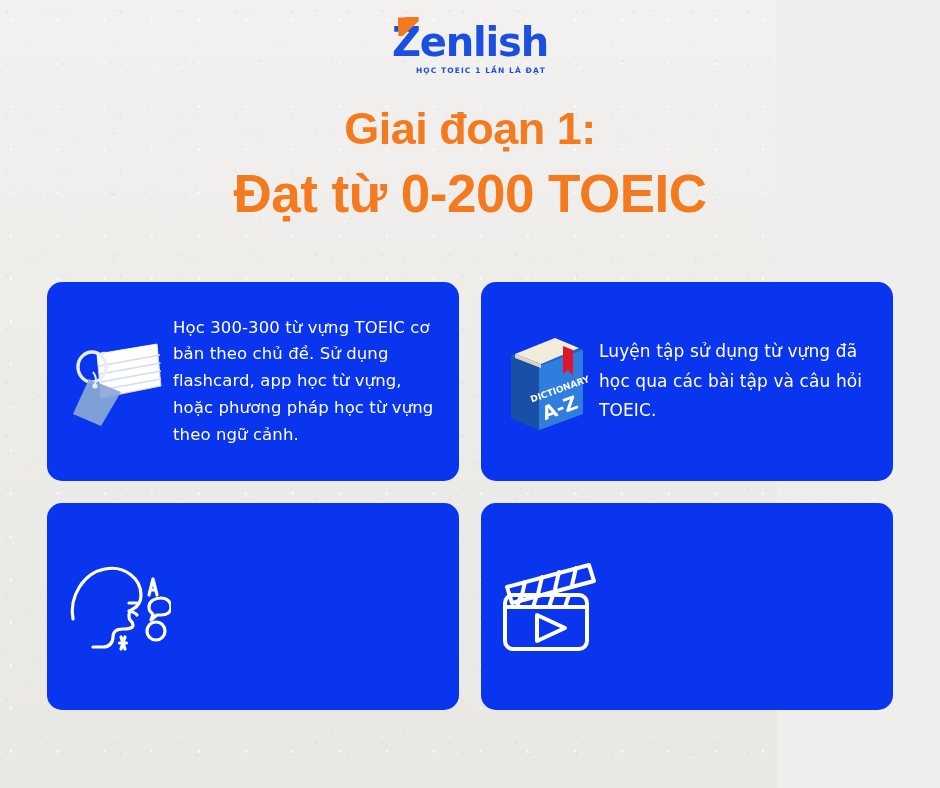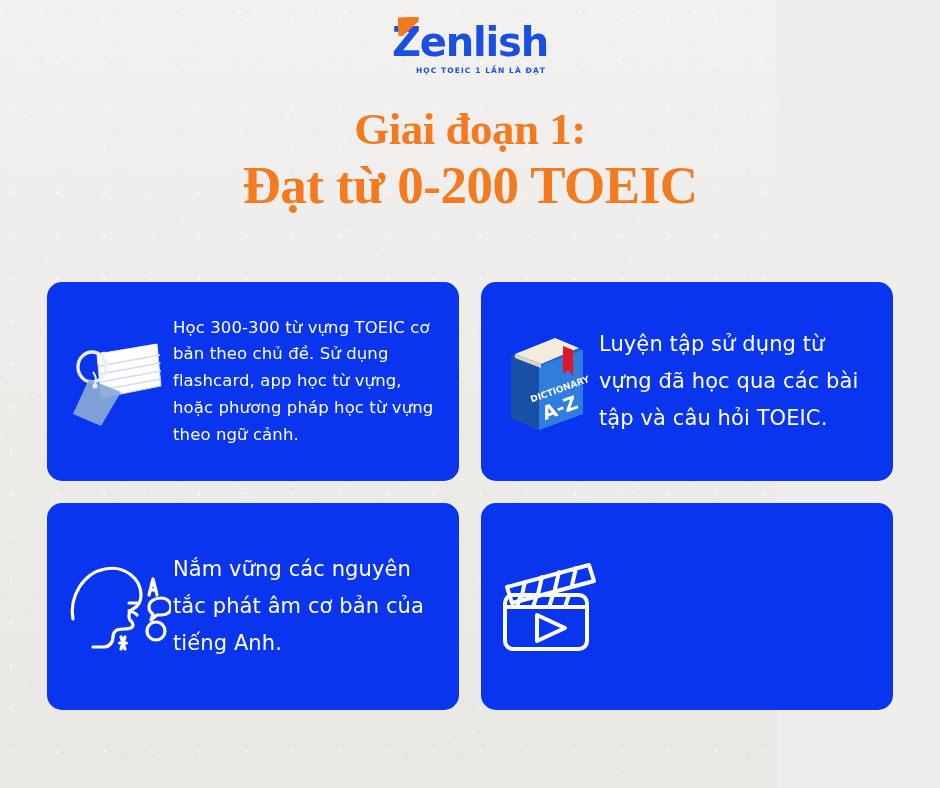--- a/index.html
+++ b/index.html
@@ -75,27 +75,27 @@
   }
 
   
   .title-block {
     position: absolute;
     top: 104px;
     left: 0;
     width: 940px;
     text-align: center;
     color: #f47a20;
-    font-family: Liberation Serif, serif;
+    font-family: Liberation Sans, sans-serif;
     font-weight: bold;
     line-height: 1.12;
     letter-spacing: -0.5px;
   }
   .title-line-1 { font-size: 45px; }
-  .title-line-2 { font-size: 53px; margin-top: 2px; }
+  .title-line-2 { font-size: 53px; margin-top: 10px; }
 
   
   .cards {
     position: absolute;
     left: 47px;
     top: 282px;
     width: 846px;
     height: 428px;
     display: grid;
     grid-template-columns: 412px 412px;
@@ -123,21 +123,21 @@
 
   .card-text {
     flex: 1 1 auto;
     color: #ffffff;
     font-family: "DejaVu Sans", sans-serif;
     font-size: 16.5px;
     line-height: 1.62;
     letter-spacing: 0.1px;
     padding-right: 4px;
   }
-  .card-text.compact { font-size: 21px; line-height: 1.75; }
+  .card-text.compact { font-size: 17px; line-height: 1.75; }
 
   
   .card.icon-left .card-icon { width: 104px; }
 </style>
 </head>
 <body>
 
 <div class="page">
 
   <div class="paper-texture"></div>
@@ -222,21 +222,20 @@
 
           <path d="M86 50 C86 44 92 41 98 41 C104 41 108 45 108 50 C108 55 104 58 98 58 L94 58 L88 63 L90 57 C87.5 55.5 86 53 86 50 Z"></path>
 
           <ellipse cx="93" cy="74" rx="9" ry="9"></ellipse>
 
           <path d="M58 80 L62 92"></path>
           <path d="M62 80 L58 92"></path>
           <path d="M56.5 86 L63.5 86"></path>
         </svg>
       </div>
-      <div class="card-text compact">Nắm vững các nguyên tắc phát âm cơ bản của tiếng Anh.</div>
     </div>
 
     <div class="card icon-left">
       <div class="card-icon">
         <svg width="104" height="100" viewBox="0 0 104 100" xmlns="http://www.w3.org/2000/svg">
           <g fill="none" stroke="#ffffff" stroke-width="4" stroke-linejoin="round" stroke-linecap="round">
 
             <rect x="10" y="38" width="82" height="54" rx="8"></rect>
 
             <path d="M10 50 L92 50"></path>

